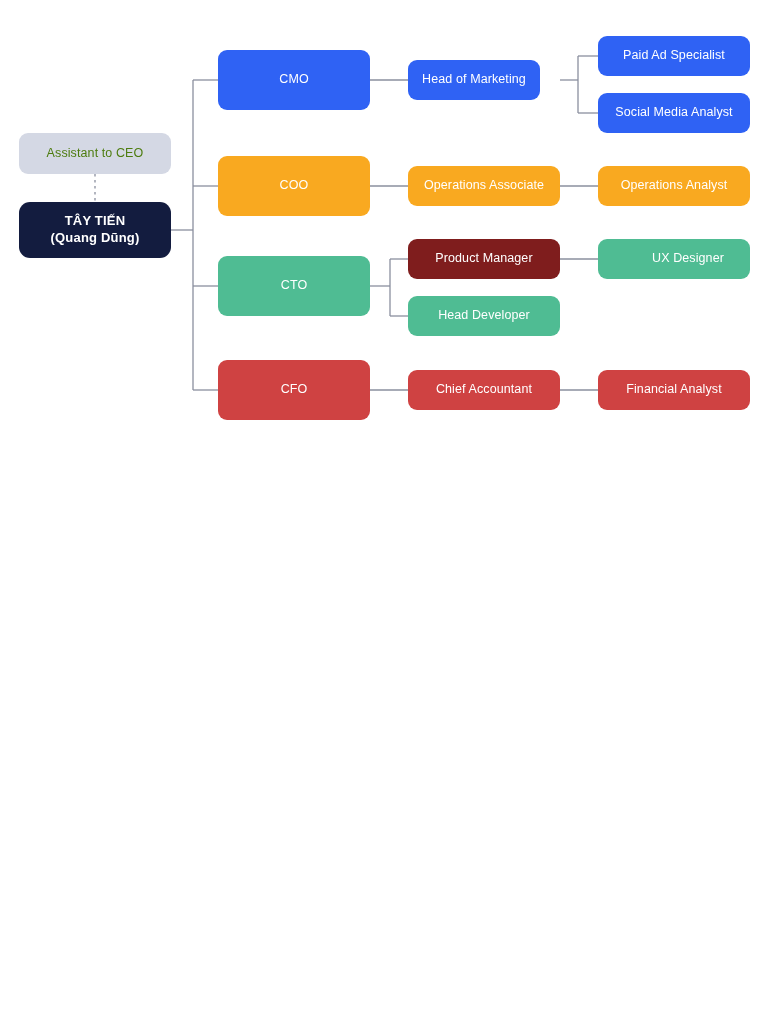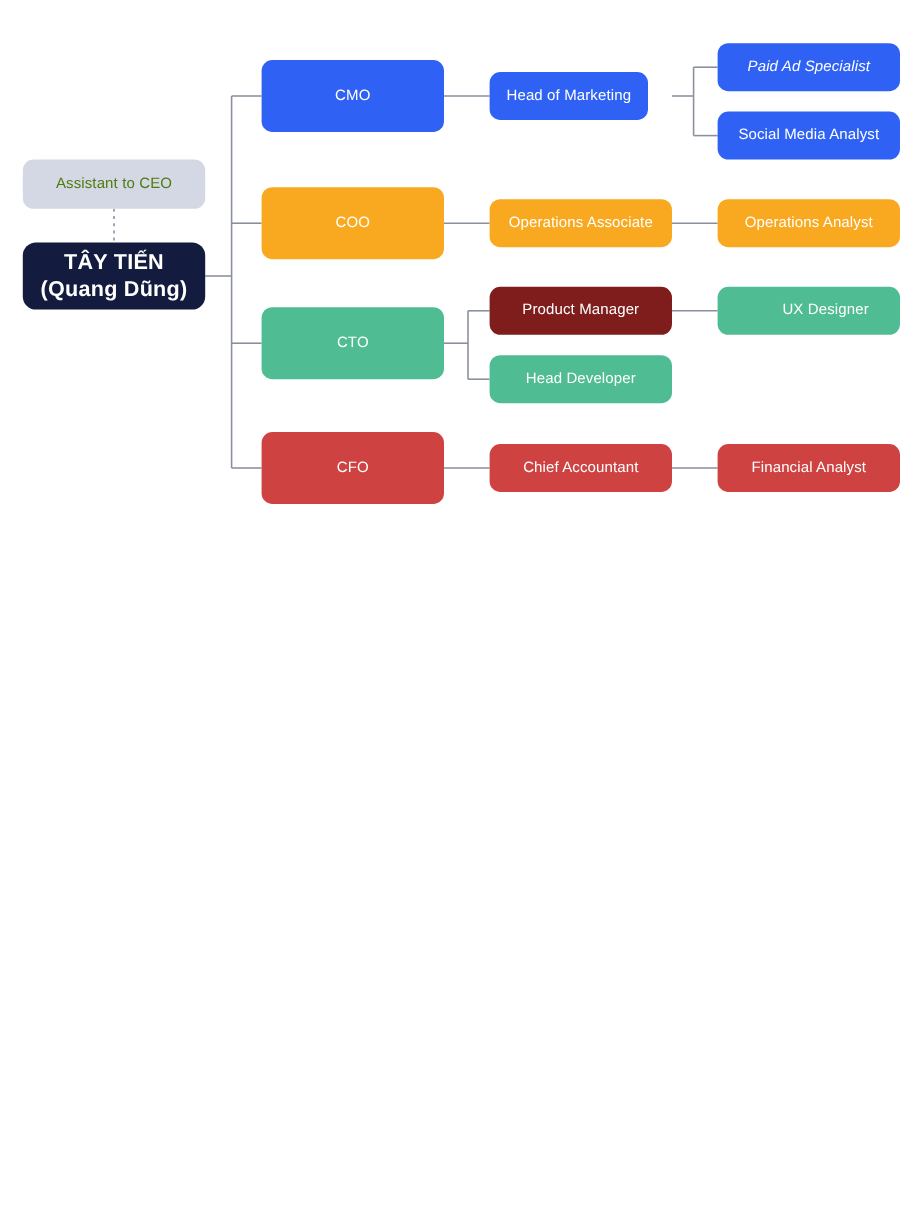--- a/index.html
+++ b/index.html
@@ -40,21 +40,21 @@
     color: #ffffff;
     font-size: 12.5px;
     line-height: 1.25;
     letter-spacing: 0.1px;
     padding: 2px 8px;
     z-index: 2;
   }
   .node-ceo {
     border-radius: 11px;
     font-weight: bold;
-    font-size: 18px;
+    font-size: 13px;
     line-height: 1.3;
     letter-spacing: 0.2px;
   }
   .node-assistant {
     font-size: 12.5px;
     border-radius: 9px;
   }
 </style>
 </head>
 <body>
@@ -106,21 +106,21 @@
       <span>(Quang Dũng)</span>
     </span>
   </div>
 
   <div class="node" style="left:218px; top:50px; width:152px; height:60px; background:#2f62f4;">
     <span>CMO</span>
   </div>
   <div class="node" style="left:408px; top:60px; width:132px; height:40px; background:#2f62f4;">
     <span>Head of Marketing</span>
   </div>
-  <div class="node" style="left:598px; top:36px; width:152px; height:40px; background:#2f62f4;font-style:italic;">
+  <div class="node" style="left:598px; top:36px; width:152px; height:40px; background:#2f62f4;">
     <span>Paid Ad Specialist</span>
   </div>
   <div class="node" style="left:598px; top:93px; width:152px; height:40px; background:#2f62f4;">
     <span>Social Media Analyst</span>
   </div>
 
   <div class="node" style="left:218px; top:156px; width:152px; height:60px; background:#f9a920;">
     <span>COO</span>
   </div>
   <div class="node" style="left:408px; top:166px; width:152px; height:40px; background:#f9a920;">

